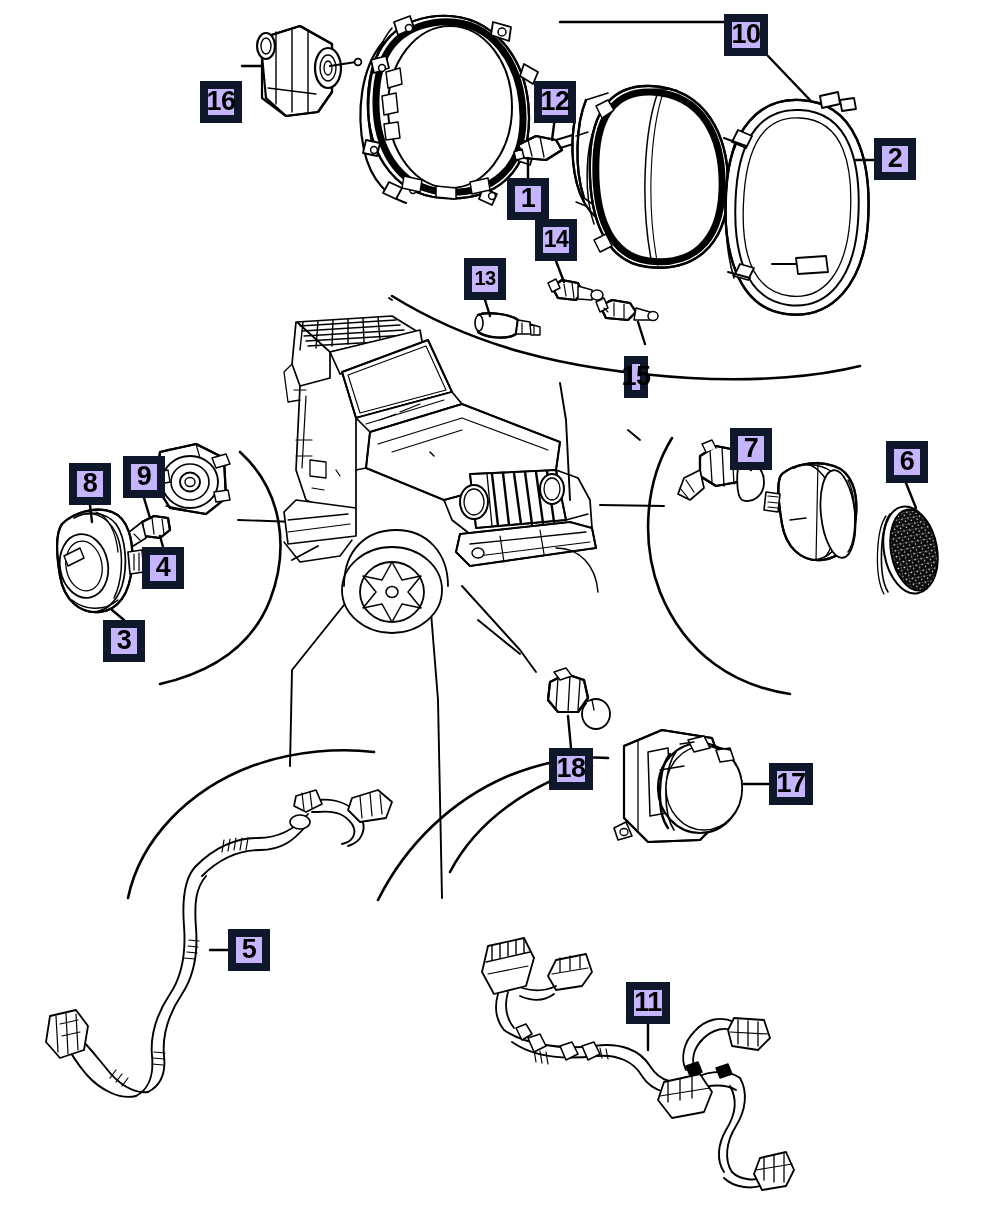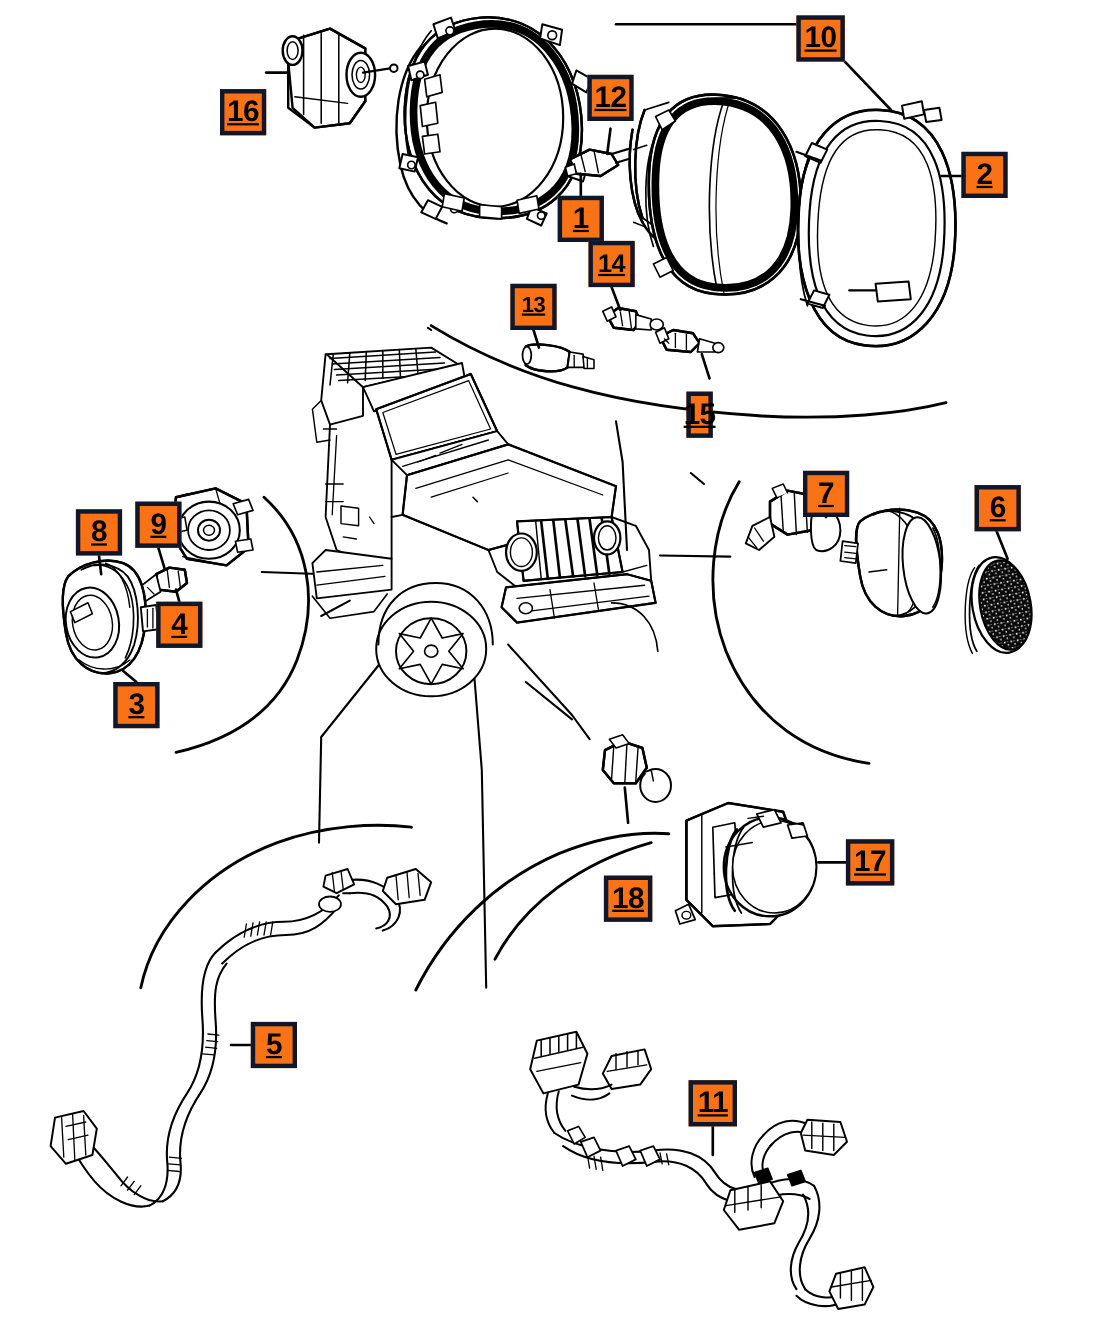--- a/index.html
+++ b/index.html
@@ -6,29 +6,28 @@
   html,body{margin:0;padding:0;background:#ffffff;}
   body{
     font-family:"Liberation Sans", sans-serif;
     width:1000px;height:1214px;position:relative;overflow:hidden;
   }
   #stage{position:absolute;left:0;top:0;width:1000px;height:1214px;background:#fff;}
   svg#art{position:absolute;left:0;top:0;width:1000px;height:1214px;}
   .callout{
     position:absolute;
     box-sizing:border-box;
-    background:#f97316;
-    border:4px solid #0f172a;
+    background:#c4b5fd;
+    border:8px solid #0f172a;
     display:flex;align-items:center;justify-content:center;
     font-weight:bold;
     color:#000000;
     letter-spacing:-0.5px;
     z-index:20;
     line-height:1;
-    text-decoration:underline;
   }
   .callout span{display:block;transform:translateY(-1px);}
 </style>
 </head>
 <body>
 
 <div id="stage">
 
 <svg id="art" viewBox="0 0 1000 1214" xmlns="http://www.w3.org/2000/svg">
   <defs>
@@ -568,21 +567,21 @@
 
   </g>
 </svg>
 
 <div class="callout" style="left:200px;top:45px;width:42px;height:42px;font-size:27px;margin-top:36px;">
   <span>16</span>
 </div>
 <div class="callout" style="left:724px;top:14px;width:44px;height:42px;font-size:27px;">
   <span>10</span>
 </div>
-<div class="callout" style="left:534px;top:68px;width:42px;height:42px;font-size:27px;">
+<div class="callout" style="left:534px;top:81px;width:42px;height:42px;font-size:27px;">
   <span>12</span>
 </div>
 <div class="callout" style="left:874px;top:138px;width:42px;height:42px;font-size:27px;">
   <span>2</span>
 </div>
 <div class="callout" style="left:507px;top:178px;width:42px;height:42px;font-size:27px;">
   <span>1</span>
 </div>
 <div class="callout" style="left:535px;top:219px;width:42px;height:42px;font-size:23px;">
   <span>14</span>
@@ -604,21 +603,21 @@
 </div>
 <div class="callout" style="left:886px;top:441px;width:42px;height:42px;font-size:27px;">
   <span>6</span>
 </div>
 <div class="callout" style="left:142px;top:547px;width:42px;height:42px;font-size:27px;">
   <span>4</span>
 </div>
 <div class="callout" style="left:103px;top:620px;width:42px;height:42px;font-size:27px;">
   <span>3</span>
 </div>
-<div class="callout" style="left:549px;top:748px;width:44px;height:42px;font-size:27px;margin-top:48px;">
+<div class="callout" style="left:549px;top:748px;width:44px;height:42px;font-size:27px;">
   <span>18</span>
 </div>
 <div class="callout" style="left:769px;top:763px;width:44px;height:42px;font-size:27px;align-items:center;">
   <span>17</span>
 </div>
 <div class="callout" style="left:228px;top:929px;width:42px;height:42px;font-size:27px;">
   <span>5</span>
 </div>
 <div class="callout" style="left:626px;top:982px;width:44px;height:42px;font-size:27px;">
   <span>11</span>

